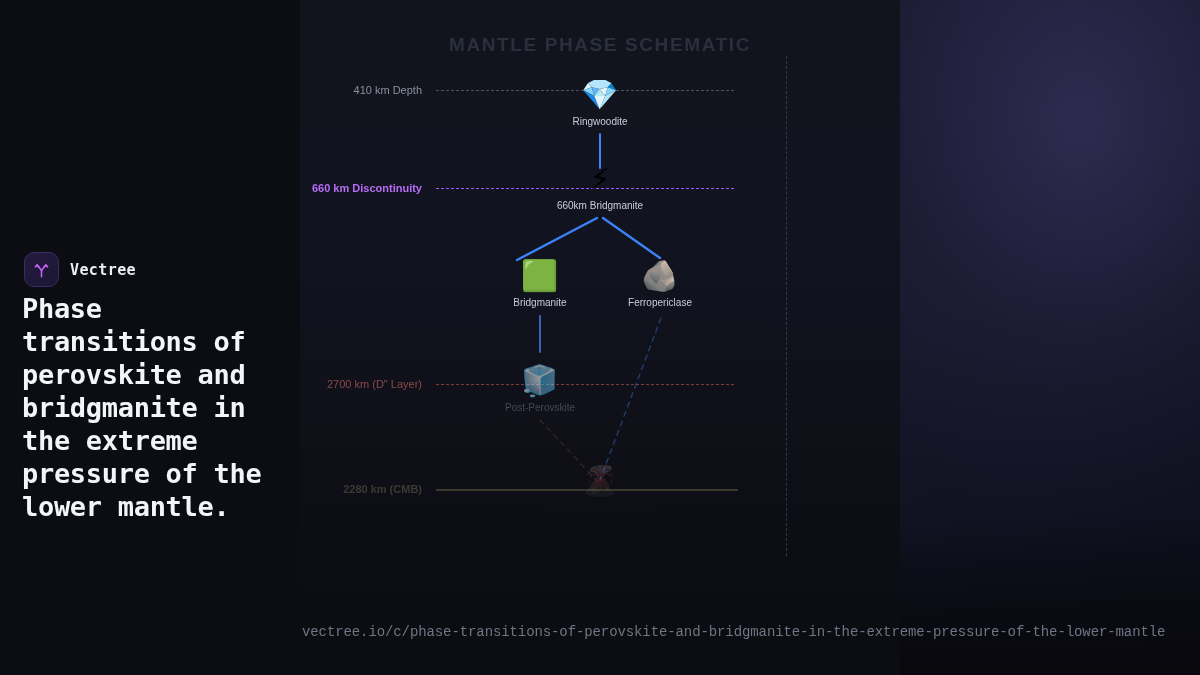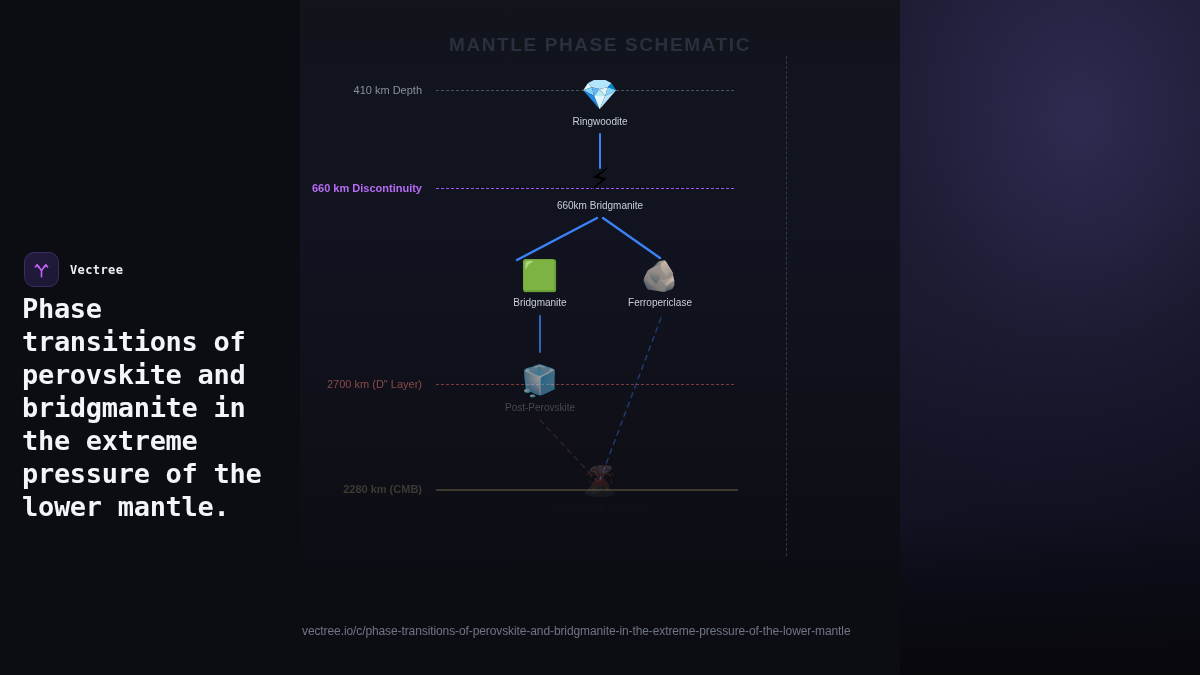--- a/index.html
+++ b/index.html
@@ -51,28 +51,28 @@
 
   
   #edges{position:absolute;left:0;top:0;width:600px;height:600px;}
 
   
   #brandrow{position:absolute;left:24px;top:252px;display:flex;align-items:center;gap:11px;}
   #logo{width:33px;height:33px;border-radius:10px;
     background:linear-gradient(145deg,#241b3f 0%,#1b1733 100%);
     border:1px solid #3a2d63;display:flex;align-items:center;justify-content:center;}
   #brandname{font-family:"DejaVu Sans Mono","Liberation Mono",monospace;
-    font-size:12px;font-weight:700;color:#eceef4;letter-spacing:.4px;}
+    font-size:15px;font-weight:700;color:#eceef4;letter-spacing:.4px;}
   #headline{position:absolute;left:22px;top:292px;width:262px;
     font-family:"DejaVu Sans Mono","Liberation Mono",monospace;
     font-size:27px;line-height:33px;font-weight:700;color:#f3f5f9;
     letter-spacing:-.3px;}
   #urlbar{position:absolute;left:302px;top:624px;
-    font-family:Liberation Sans, sans-serif;
-    font-size:12px;color:#6f7584;letter-spacing:-.1px;white-space:nowrap;}
+    font-family:Liberation Mono, monospace;
+    font-size:14px;color:#6f7584;letter-spacing:-.1px;white-space:nowrap;}
 </style>
 </head>
 <body>
 
 <div id="bg-panel"></div>
 
 <div id="diagram">
 
   <div id="diagram-title">MANTLE PHASE SCHEMATIC</div>
 

